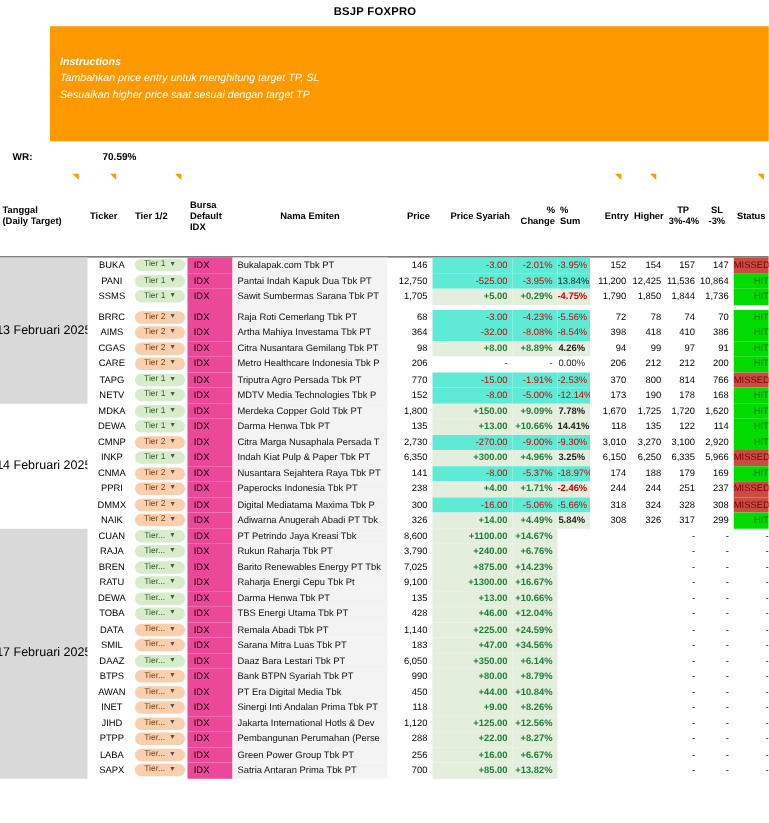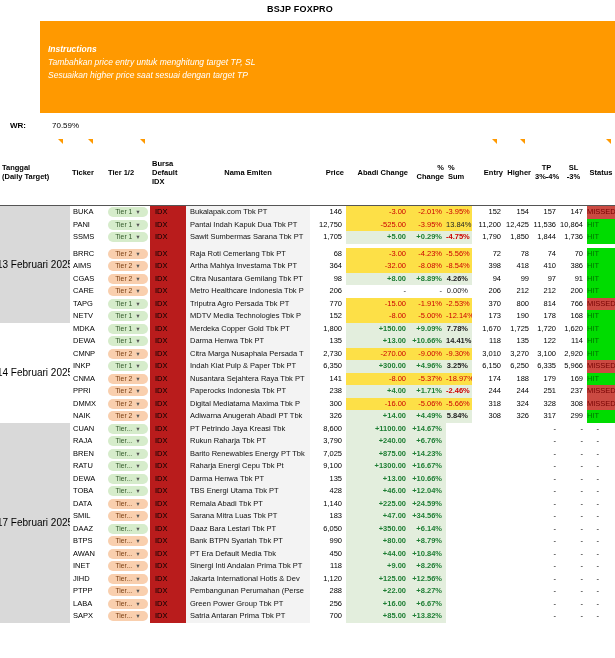--- a/index.html
+++ b/index.html
@@ -12,21 +12,21 @@
     position:absolute;top:4px;left:0;width:600px;text-align:center;
     font-size:9px;font-weight:bold;letter-spacing:.2px;
   }
   .instructions-box{
     position:absolute;top:21px;left:0;width:615px;height:92px;
     background:#ff9900;color:#ffffff;font-style:italic;font-size:8.5px;
     box-sizing:border-box;padding:22px 0 0 8px;line-height:13px;margin-left:40px;
   }
   .instructions-box .head{font-weight:bold;}
   .wr-row{position:absolute;top:121px;left:10px;font-size:8px;font-weight:bold;}
-  .wr-row .wr-value{position:absolute;left:42px;top:0;font-weight:normal;white-space:nowrap;}
+  .wr-row .wr-value{position:absolute;left:72px;top:0;font-weight:bold;white-space:nowrap;}
   
   .note-tri{
     position:absolute;width:0;height:0;
     border-left:5px solid transparent;border-top:5px solid #ff9900;
   }
   
   .sheet-header{
     position:absolute;top:146px;left:0;width:495px;height:52px;
     display:grid;grid-template-columns:70px 36px 44px 36px 124px 36px 64px 36px 26px 33px 28px 27px 27px 28px;
     align-items:center;font-size:7.5px;font-weight:bold;line-height:9px;
@@ -41,30 +41,30 @@
     font-size:10px;white-space:nowrap;overflow:hidden;
   }
   .datecell.shaded{background:#d9d9d9;}
   .grouprows{flex:1 1 auto;display:flex;flex-direction:column;}
   .trow{
     display:grid;height:12.5px;line-height:12.5px;font-size:7.5px;
     grid-template-columns:36px 44px 36px 124px 36px 64px 36px 26px 33px 28px 27px 27px 28px;
   }
   .trow.spacer{height:4px;line-height:4px;}
   .cell{overflow:hidden;white-space:nowrap;box-sizing:border-box;}
-  .c-ticker{padding-left:3px;}
-  .c-bursa{background:#b91c1c;padding-left:5px;}
+  .c-ticker{padding-left:3px;text-align:center;}
+  .c-bursa{background:#ec4899;padding-left:5px;}
   .c-nama{background:#f3f3f3;padding-left:4px;color:#111;}
   .num{text-align:right;padding-right:4px;}
   .band-pos{background:#e3eedd;font-weight:bold;}
-  .band-neg{background:#fde047;}
+  .band-neg{background:#5eead4;}
   .txt-pos{color:#1e7e34;}
   .txt-neg{color:#cc0000;}
   .txt-plain{color:#222;}
-  .c-status{text-align:right;padding-right:16px;}
+  .c-status{text-align:right;padding-right:0;}
   .st-hit{background:#00dc00;color:#007200;}
   .st-missed{background:#cb4a42;color:#750000;}
   
   .c-tier{display:flex;align-items:center;justify-content:center;}
   .tier-pill{
     width:40px;height:10px;border-radius:5px;font-size:6.8px;line-height:10px;
     display:flex;align-items:center;justify-content:center;gap:3px;cursor:default;
     overflow:hidden;white-space:nowrap;
   }
   .tier-green{background:#d6eccb;color:#33592a;}
@@ -97,21 +97,21 @@
 
 <div class="sheet-header">
   <div class="hc al">Tanggal
 (Daily Target)</div>
   <div class="hc al">Ticker</div>
   <div class="hc al">Tier 1/2</div>
   <div class="hc al">Bursa
 Default IDX</div>
   <div class="hc ac">Nama Emiten</div>
   <div class="hc ar">Price</div>
-  <div class="hc ar">Abadi Change</div>
+  <div class="hc ar">Price Syariah</div>
   <div class="hc ar">% Change</div>
   <div class="hc al">% Sum</div>
   <div class="hc ar">Entry</div>
   <div class="hc ar">Higher</div>
   <div class="hc ac">TP
 3%-4%</div>
   <div class="hc ac">SL
 -3%</div>
   <div class="hc ac">Status</div>
 </div>
@@ -687,21 +687,21 @@
         </div>
         <div class="trow">
           <div class="cell c-ticker">AWAN</div>
           <div class="cell c-tier">
             <div class="tier-pill tier-orange">
               <span>Tier...</span>
               <span class="arrow">▼</span>
             </div>
           </div>
           <div class="cell c-bursa">IDX</div>
-          <div class="cell c-nama">PT Era Default Media Tbk</div>
+          <div class="cell c-nama">PT Era Digital Media Tbk</div>
           <div class="cell num">450</div>
           <div class="cell num band-pos txt-pos">+44.00</div>
           <div class="cell num band-pos txt-pos">+10.84%</div>
           <div class="cell num  txt-plain"></div>
           <div class="cell num"></div>
           <div class="cell num"></div>
           <div class="cell num">-</div>
           <div class="cell num">-</div>
           <div class="cell c-status ">-</div>
         </div>

